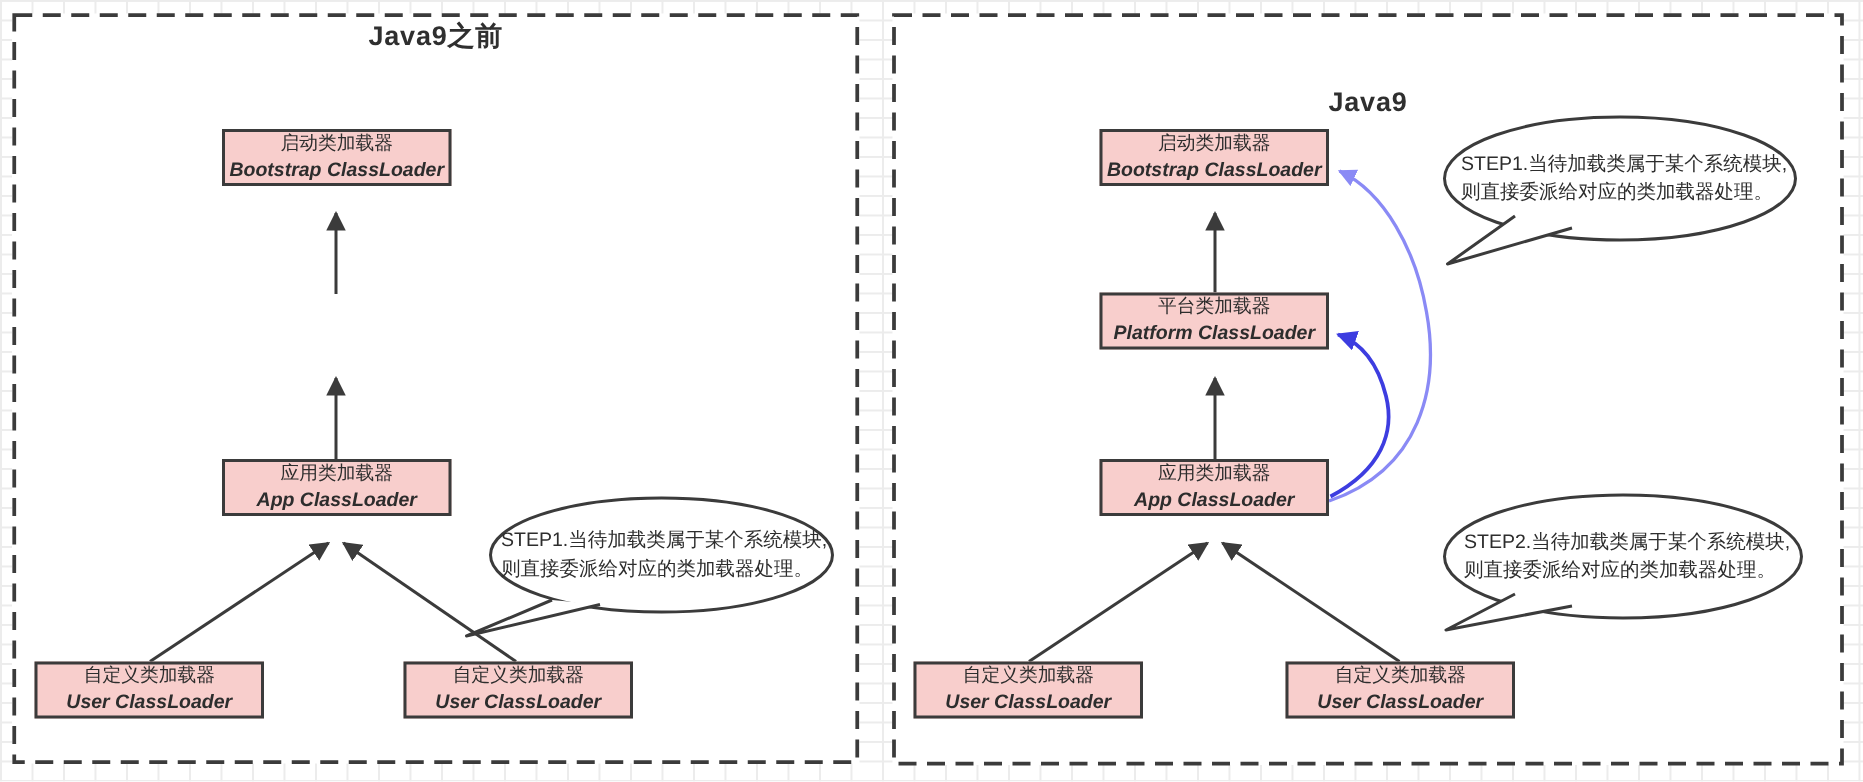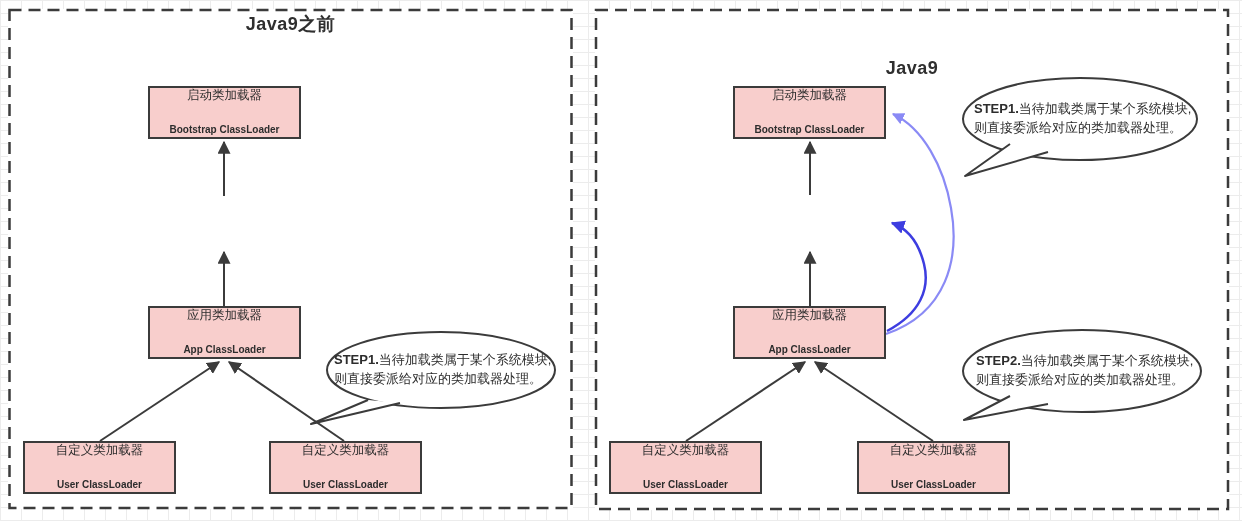--- a/index.html
+++ b/index.html
@@ -16,30 +16,30 @@
   #panel-left{left:8px;top:9px;width:565px;height:500px;}
   #panel-right{left:595px;top:9px;width:634px;height:501px;}
   svg.overlay{position:absolute;left:0;top:0;pointer-events:none;}
   .panel-title{
     position:absolute;text-align:center;
     font-size:18px;font-weight:bold;color:#2f2f2f;letter-spacing:0.5px;
   }
   #title-left{left:8px;top:12px;width:565px;}
   #title-right{left:595px;top:12px;width:634px;margin-top:46px;}
   .node{
-    position:absolute;width:153px;height:53px;box-sizing:border-box;
-    display:flex;flex-direction:column;align-items:center;justify-content:space-between;
+    position:absolute;width:153px;height:38px;box-sizing:border-box;
+    display:flex;flex-direction:column;align-items:center;justify-content:flex-start;
     background:#f8cecc;border:2px solid #3b3b3b;color:#2d2d2d;
   }
   .node .cn{font-size:12.5px;line-height:14px;}
-  .node .en{font-size:10px;line-height:15px;font-weight:bold;margin-top:3px;}
+  .node .en{font-size:13px;line-height:15px;font-weight:bold;margin-top:3px;font-style:italic;}
   .callout-text{
     position:absolute;font-size:13px;line-height:19px;color:#2d2d2d;white-space:nowrap;
   }
-  .callout-text b{font-weight:bold;}
+  .callout-text b{font-weight:normal;}
   
   #n-l-bootstrap{left:148px;top:86px;}
   #n-l-ext{left:148px;top:196px;}
   #n-l-app{left:148px;top:306px;}
   #n-l-user1{left:23px;top:441px;}
   #n-l-user2{left:269px;top:441px;}
   #n-r-bootstrap{left:733px;top:86px;}
   #n-r-platform{left:733px;top:195px;}
   #n-r-app{left:733px;top:306px;}
   #n-r-user1{left:609px;top:441px;}
@@ -116,20 +116,24 @@
   </div>
   <div class="node" id="n-l-user2">
     <span class="cn">自定义类加载器</span>
     <span class="en">User ClassLoader</span>
   </div>
 
   <div class="node" id="n-r-bootstrap">
     <span class="cn">启动类加载器</span>
     <span class="en">Bootstrap ClassLoader</span>
   </div>
+  <div class="node" id="n-r-platform">
+    <span class="cn">平台类加载器</span>
+    <span class="en">Platform ClassLoader</span>
+  </div>
   <div class="node" id="n-r-app">
     <span class="cn">应用类加载器</span>
     <span class="en">App ClassLoader</span>
   </div>
   <div class="node" id="n-r-user1">
     <span class="cn">自定义类加载器</span>
     <span class="en">User ClassLoader</span>
   </div>
   <div class="node" id="n-r-user2">
     <span class="cn">自定义类加载器</span>

